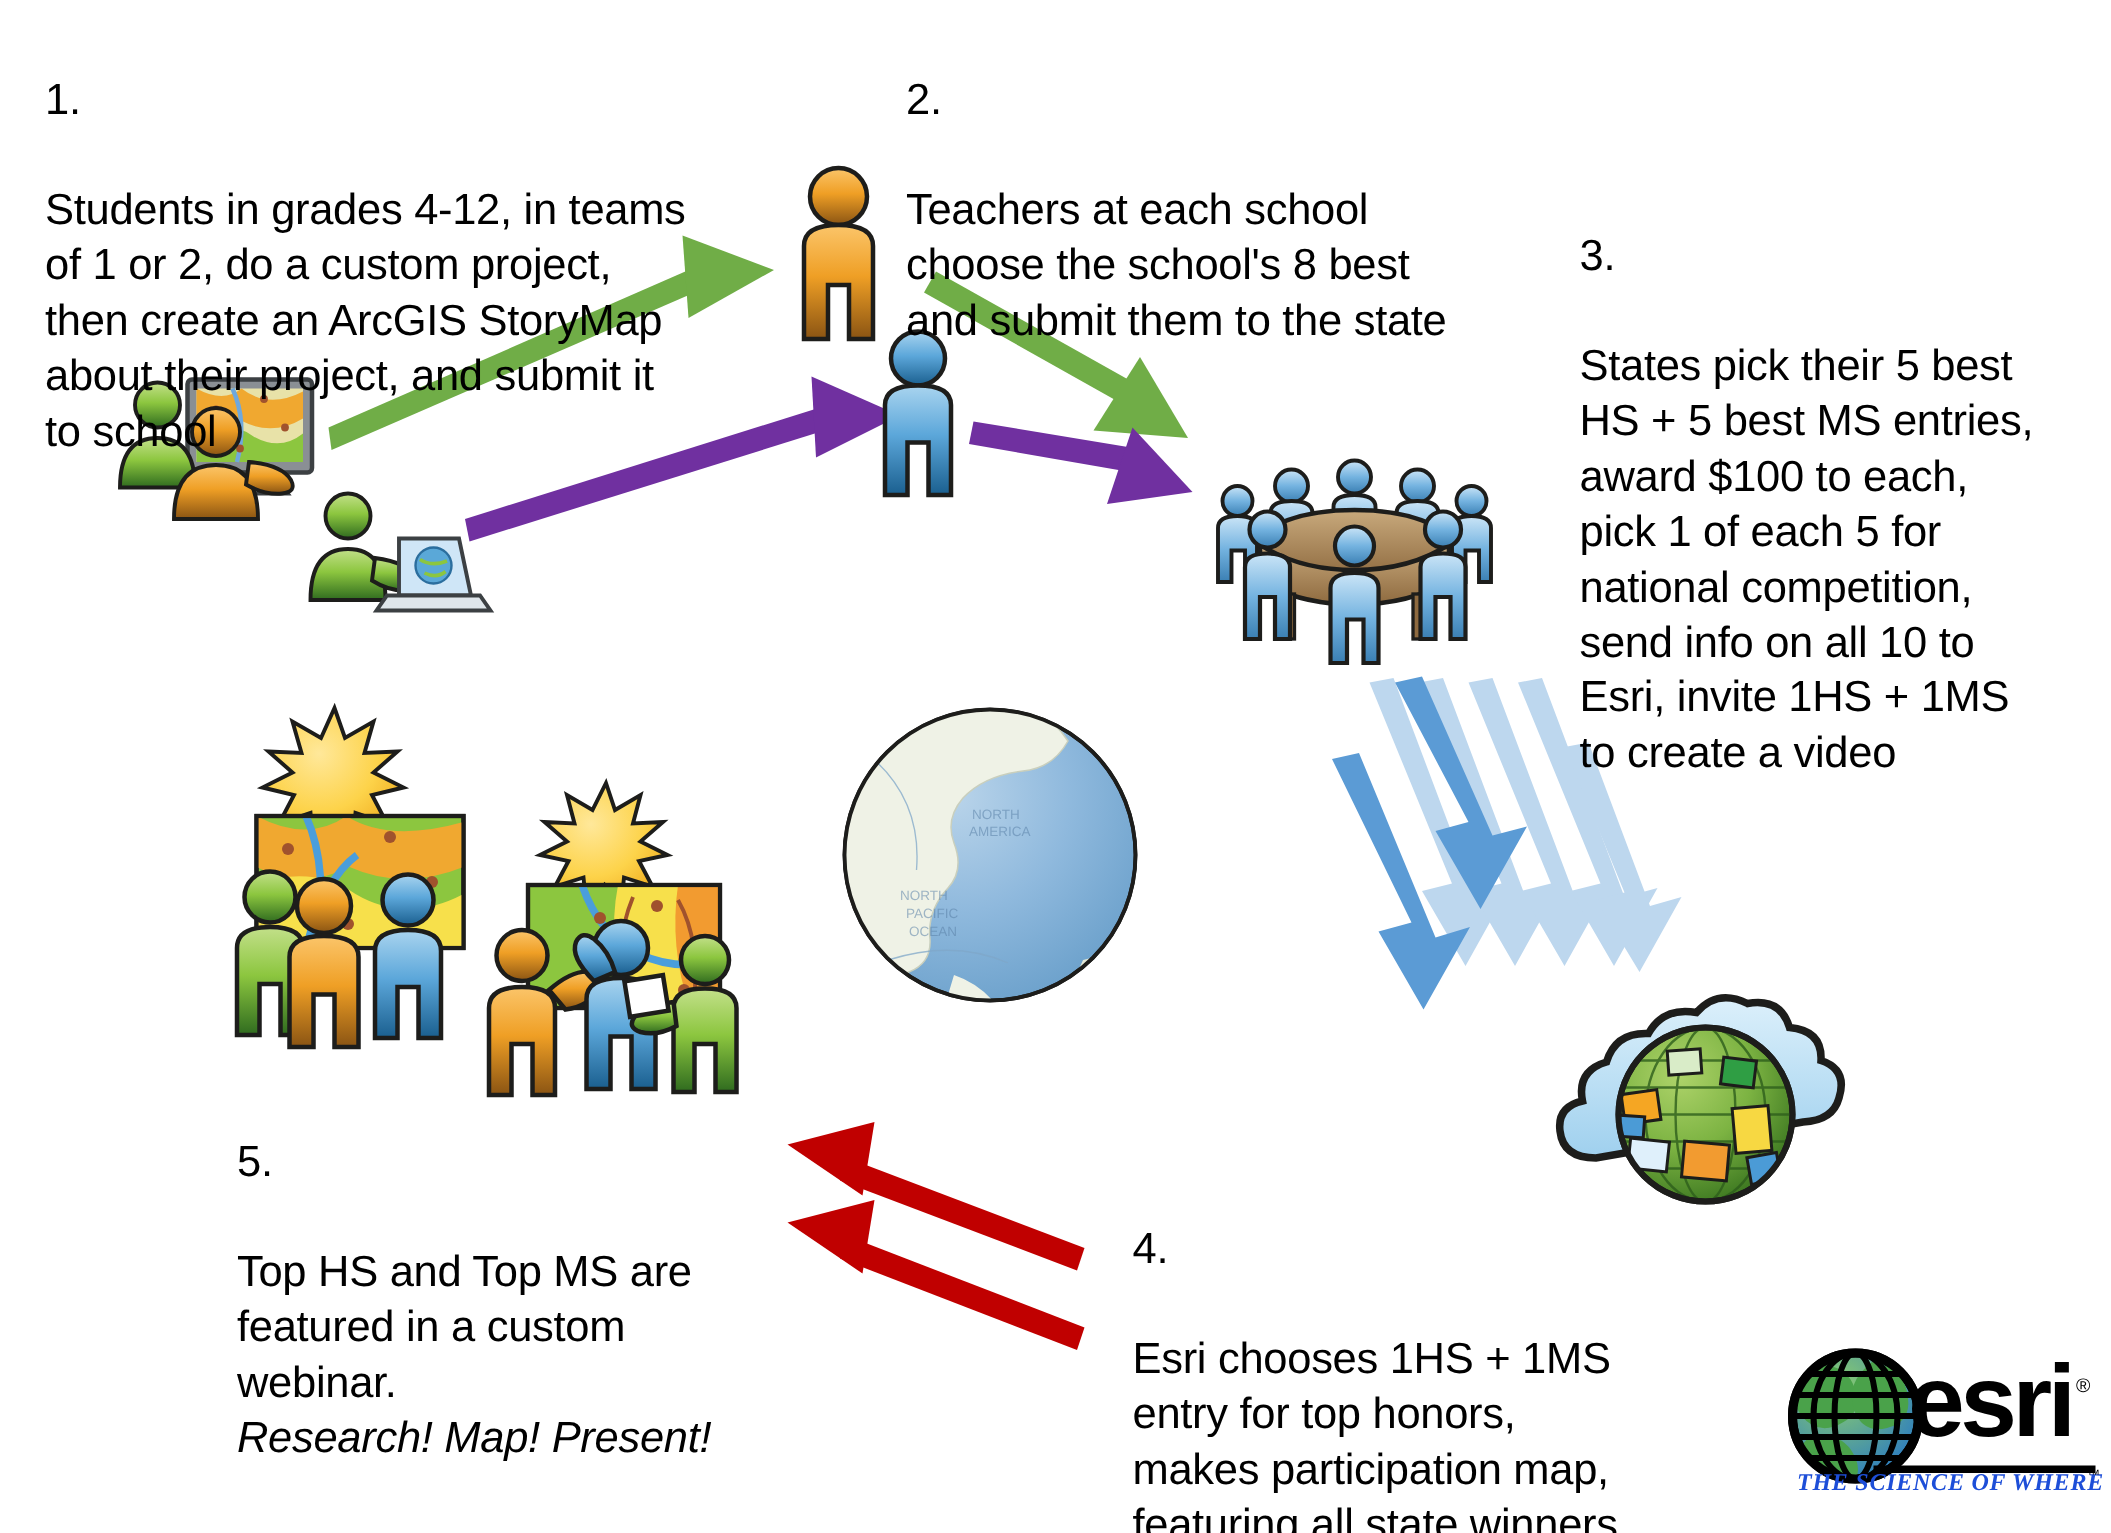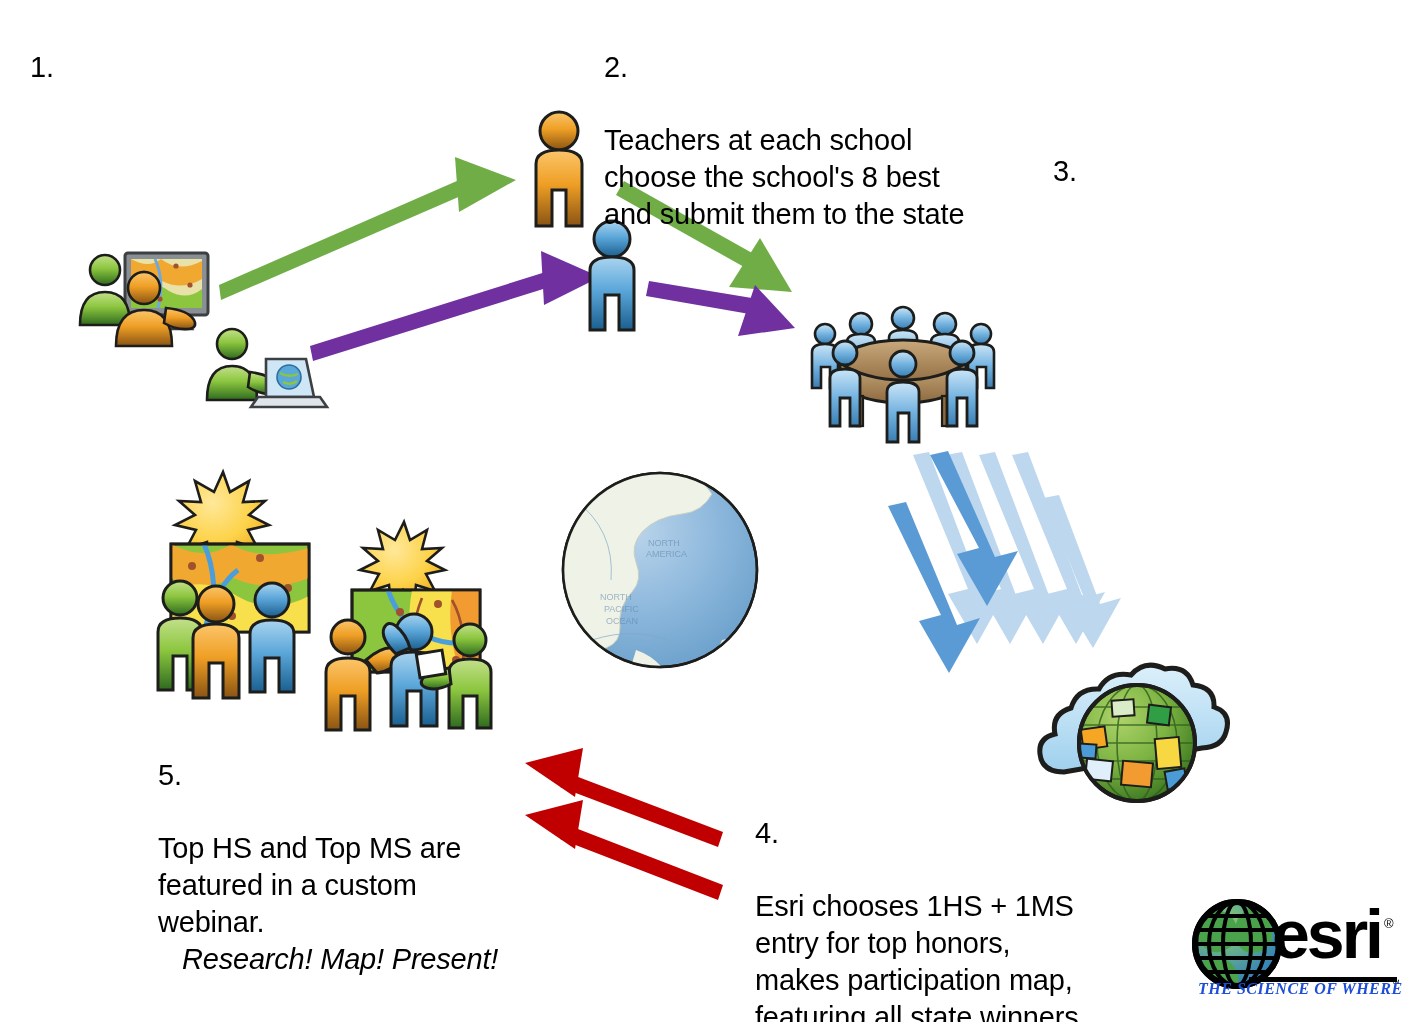--- a/index.html
+++ b/index.html
@@ -30,21 +30,20 @@
   .step-num {
     display: block;
     font-size: 29px;
     line-height: 1.27;
   }
   .step-italic {
     display: block;
     font-style: italic;
     font-size: 29px;
     line-height: 1.27;
-    margin-left: 24px;
   }
   .svg-layer {
     position: absolute;
     left: 0;
     top: 0;
     width: 1407px;
     height: 1022px;
     pointer-events: none;
   }
   .art {
@@ -369,31 +368,44 @@
           <path d="M1195 930 h84 M1195 944 h84 M1195 958 h84 M1201 916 h72 M1201 972 h72"></path>
         </g>
       </g>
       <circle cx="1237" cy="944" r="42" fill="none" stroke="#000000" stroke-width="6"></circle>
       <rect x="1249" y="977" width="148" height="5" fill="#000000"></rect>
     </g>
   </svg>
 
   <div class="step-block" style="left:30px; top:12px; width:470px;">
     <span class="step-num">1.</span>
+    <span>Students in grades 4-12, in teams
+of 1 or 2, do a custom project,
+then create an ArcGIS StoryMap
+about their project, and submit it
+to school</span>
   </div>
 
   <div class="step-block" style="left:604px; top:12px; width:400px;">
     <span class="step-num">2.</span>
     <span>Teachers at each school
 choose the school's 8 best
 and submit them to the state</span>
   </div>
 
   <div class="step-block" style="left:1053px; top:116px; width:350px;">
     <span class="step-num">3.</span>
+    <span>States pick their 5 best
+HS + 5 best MS entries,
+award $100 to each,
+pick 1 of each 5 for
+national competition,
+send info on all 10 to
+Esri, invite 1HS + 1MS
+to create a video</span>
   </div>
 
   <div class="step-block" style="left:755px; top:778px; width:400px;">
     <span class="step-num">4.</span>
     <span>Esri chooses 1HS + 1MS
 entry for top honors,
 makes participation map,
 featuring all state winners</span>
   </div>
 

